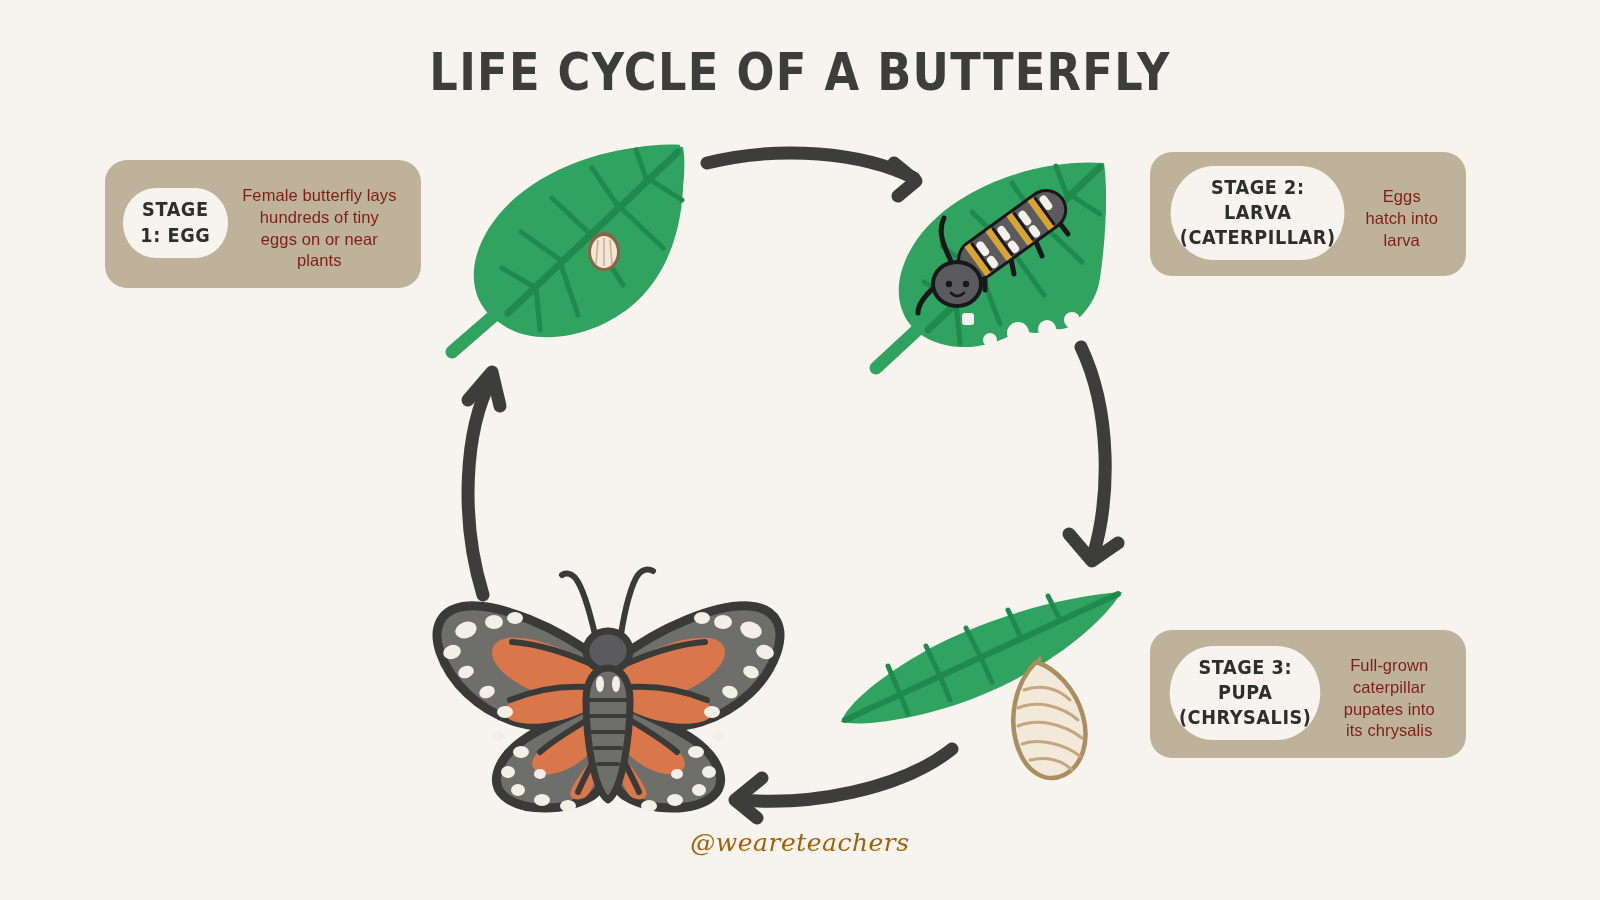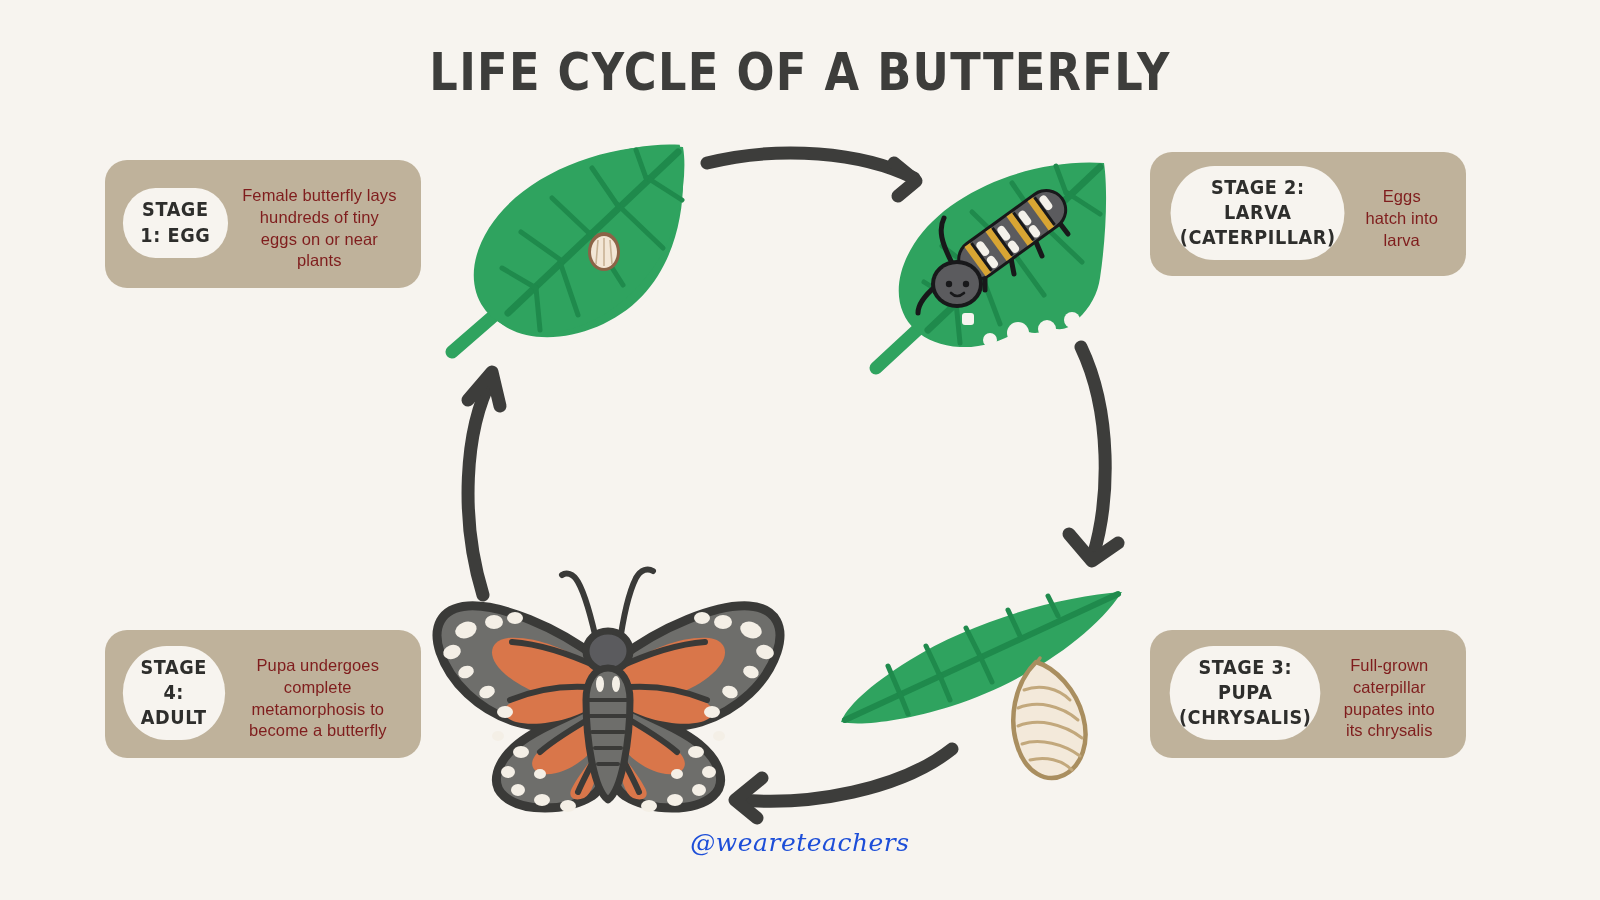--- a/index.html
+++ b/index.html
@@ -95,21 +95,21 @@
   
   .watermark {
     position: absolute;
     left: 0;
     top: 828px;
     width: 1600px;
     text-align: center;
     font-family: "DejaVu Serif", serif;
     font-style: italic;
     font-size: 25px;
-    color: #1d4ed8;
+    color: #a16207;
     letter-spacing: 0.5px;
   }
 </style>
 </head>
 <body>
 
 <div id="stage">
 
   <div class="page-title">LIFE CYCLE OF A BUTTERFLY</div>
 
@@ -407,20 +407,16 @@
   <div class="stage-card" id="card-stage-2">
     <div class="stage-pill">STAGE 2: LARVA<br>(CATERPILLAR)</div>
     <div class="stage-desc">Eggs hatch into larva</div>
   </div>
 
   <div class="stage-card" id="card-stage-3">
     <div class="stage-pill">STAGE 3: PUPA<br>(CHRYSALIS)</div>
     <div class="stage-desc">Full-grown caterpillar pupates into its chrysalis</div>
   </div>
 
-  <div class="stage-card" id="card-stage-4">
-    <div class="stage-pill">STAGE 4: ADULT</div>
-    <div class="stage-desc">Pupa undergoes complete metamorphosis to become a butterfly</div>
-  </div>
 
   <div class="watermark">@weareteachers</div>
 
 </div>
 
 </body></html>

